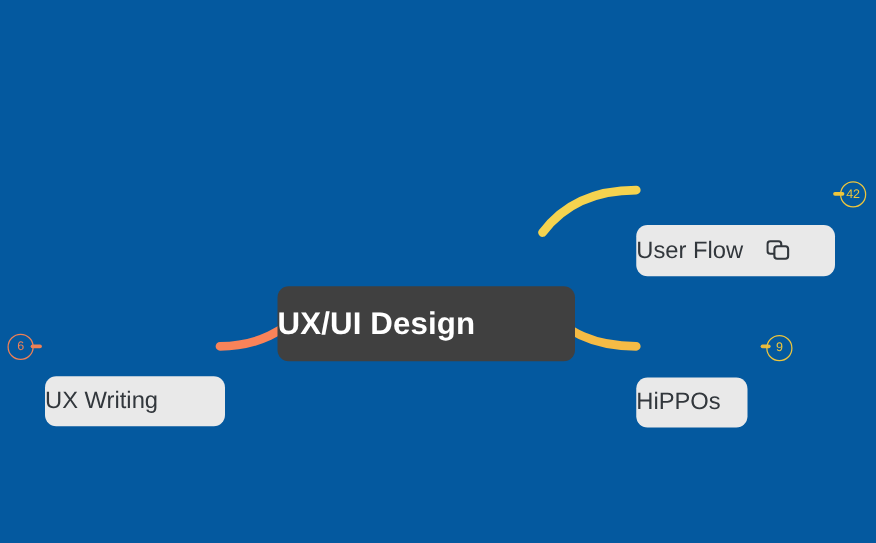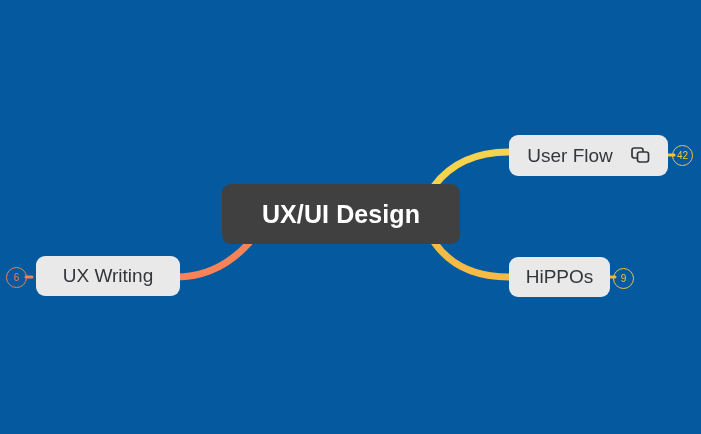--- a/index.html
+++ b/index.html
@@ -25,21 +25,21 @@
     width: 701px;
     height: 434px;
   }
 
   
   .node {
     position: absolute;
     box-sizing: border-box;
     display: flex;
     align-items: center;
-    justify-content: center;
+    margin-top: 45px;
   }
   .node-root {
     left: 222px;
     top: 184px;
     width: 238px;
     height: 60px;
     background: #404040;
     border-radius: 9px;
     color: #ffffff;
     font-size: 25px;
@@ -62,21 +62,21 @@
   .node-userflow {
     left: 509px;
     top: 135px;
     width: 159px;
     height: 41px;
     gap: 18px;
   }
   .node-hippos {
     left: 509px;
     top: 257px;
-    width: 101px;
+    width: 89px;
     height: 40px;
   }
   .node-label {
     white-space: nowrap;
   }
 
   
   .dup-icon {
     width: 19px;
     height: 17px;

